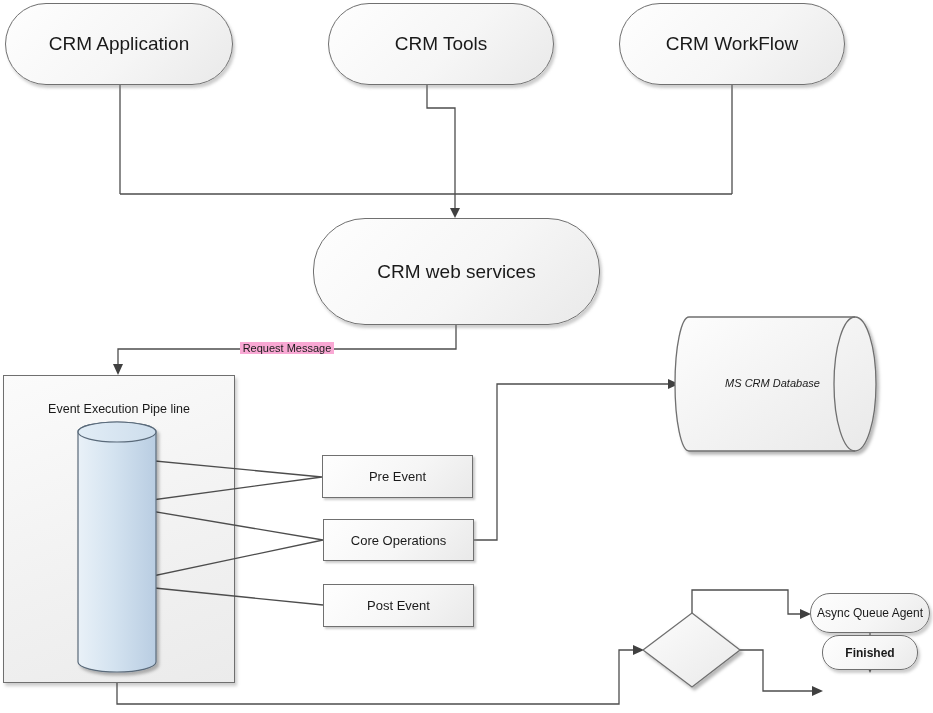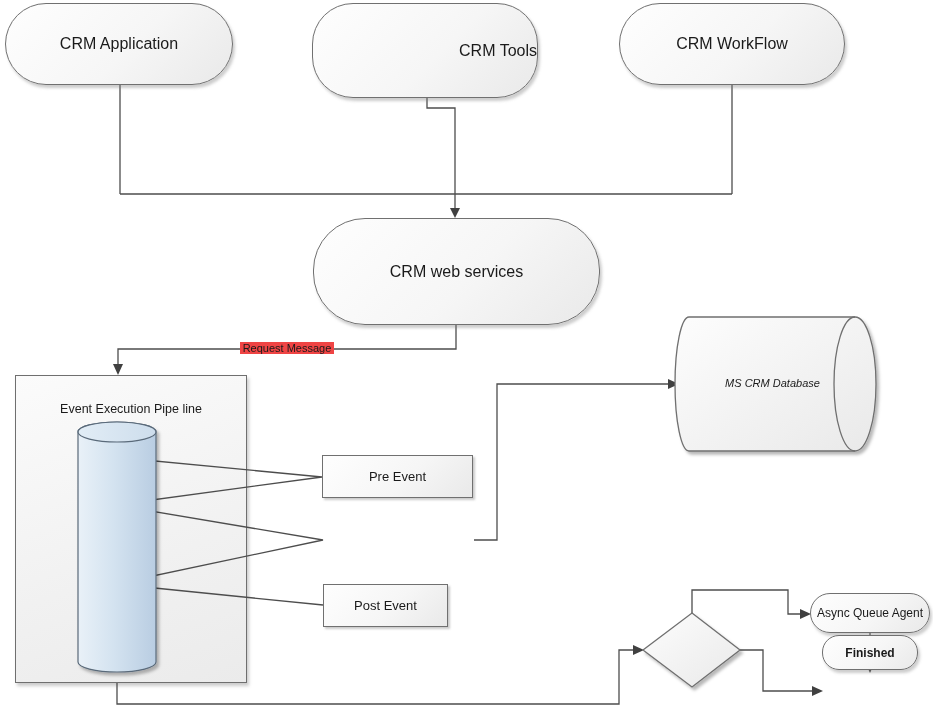--- a/index.html
+++ b/index.html
@@ -4,36 +4,36 @@
 <style>
   html,body{margin:0;padding:0;background:#ffffff;}
   #canvas{
     position:relative;width:933px;height:713px;background:#ffffff;overflow:hidden;
     font-family:"Liberation Sans",sans-serif;color:#1a1a1a;
   }
   #wires{position:absolute;left:0;top:0;z-index:2;}
   .node{position:absolute;box-sizing:border-box;display:flex;align-items:center;justify-content:center;
     border:1.3px solid #707070;background:linear-gradient(135deg,#fefefe 0%,#f6f6f6 55%,#e9e9e9 100%);
     box-shadow:2px 3px 3px rgba(130,130,130,0.4);z-index:3;text-align:center;}
-  .stadium{border-radius:41px;font-size:16px;}
+  .stadium{border-radius:41px;font-size:19px;}
   .pill{font-size:12px;}
   .procbox{font-size:13px;box-shadow:2px 2px 2px rgba(140,140,140,0.45);}
   .bigbox{position:absolute;box-sizing:border-box;border:1.3px solid #6f6f6f;
     background:linear-gradient(160deg,#fbfbfb 0%,#f1f1f1 60%,#ebebeb 100%);
     box-shadow:2px 3px 3px rgba(130,130,130,0.4);z-index:1;}
   .bigbox .title{margin-top:26px;text-align:center;font-size:12.5px;}
   .floatlabel{position:absolute;z-index:4;font-size:11px;text-align:center;}
-  .onwire{background:#ef4444;padding:0 1px;}
+  .onwire{background:#f9a8d4;padding:0 1px;}
 </style>
 </head>
 <body>
 
 <div id="canvas">
 
-  <div class="bigbox" style="left:15px;top:375px;width:232px;height:308px;">
+  <div class="bigbox" style="left:3px;top:375px;width:232px;height:308px;">
     <div class="title">Event Execution Pipe line</div>
   </div>
 
   <svg id="wires" width="933" height="713" viewBox="0 0 933 713">
     <defs>
       <linearGradient id="gradCyl" x1="0" y1="0" x2="1" y2="0">
         <stop offset="0" stop-color="#e9f1f8"></stop>
           <stop offset="0.45" stop-color="#d4e3f0"></stop>
           <stop offset="1" stop-color="#b9cde2"></stop>
       </linearGradient>
@@ -84,38 +84,41 @@
       <path d="M855,317 A21,67 0 0 0 855,451" fill="none" stroke="#6f6f6f" stroke-width="1.3"></path>
     </g>
 
     <polygon points="692,613 740,650 692,687 643,650" fill="url(#gradShape)" stroke="#6f6f6f" stroke-width="1.3" filter="url(#ds)"></polygon>
   </svg>
 
   <div class="node stadium" style="left:5px;top:3px;width:228px;height:82px;">
     <span>CRM Application</span>
   </div>
 
-  <div class="node stadium" style="left:312px;top:3px;width:226px;height:95px;justify-content:flex-end;">
+  <div class="node stadium" style="left:328px;top:3px;width:226px;height:82px;">
     <span>CRM Tools</span>
   </div>
 
   <div class="node stadium" style="left:313px;top:218px;width:287px;height:107px;border-radius:52px;">
     <span>CRM web services</span>
   </div>
 
   <div class="node stadium" style="left:619px;top:3px;width:226px;height:82px;">
     <span>CRM WorkFlow</span>
   </div>
 
   <div class="node procbox" style="left:322px;top:455px;width:151px;height:43px;">
     <span>Pre Event</span>
   </div>
 
+  <div class="node procbox" style="left:323px;top:519px;width:151px;height:42px;">
+    <span>Core Operations</span>
+  </div>
 
-  <div class="node procbox" style="left:323px;top:584px;width:125px;height:43px;">
+  <div class="node procbox" style="left:323px;top:584px;width:151px;height:43px;">
     <span>Post Event</span>
   </div>
 
   <div class="node pill" style="left:810px;top:593px;width:120px;height:40px;border-radius:20px;align-items:center;">
     <span>Async Queue Agent</span>
   </div>
 
   <div class="node pill" style="left:822px;top:635px;width:96px;height:35px;border-radius:17px;font-weight:bold;">
     <span>Finished</span>
   </div>

